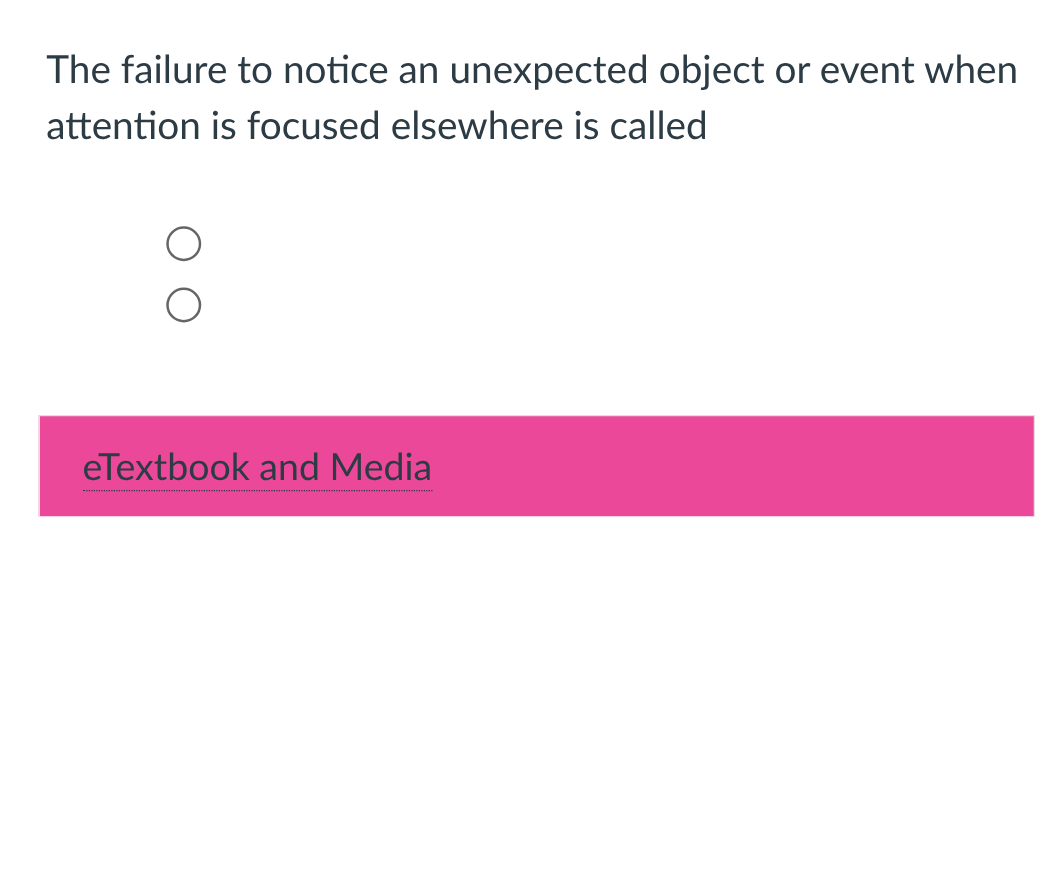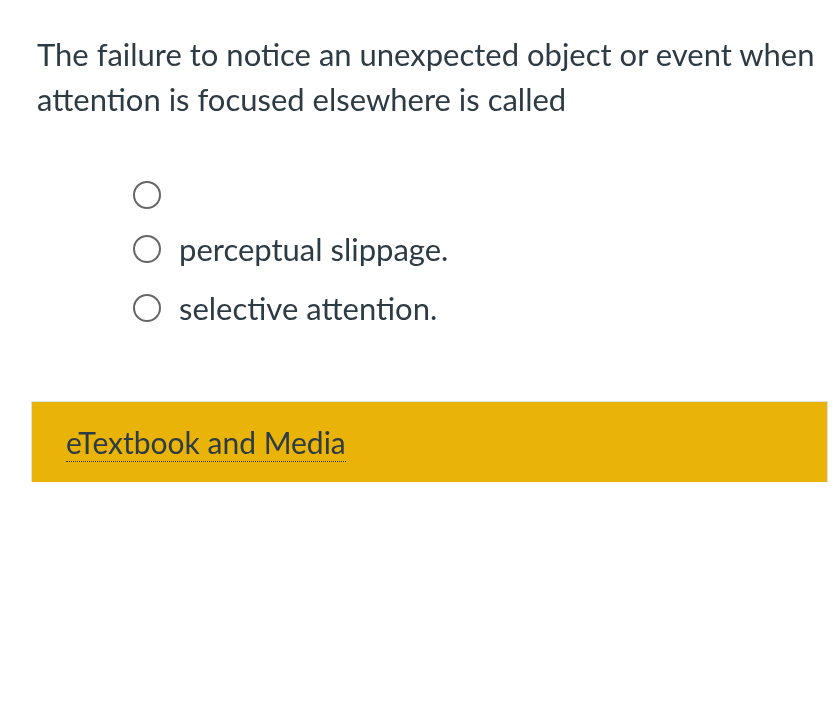--- a/index.html
+++ b/index.html
@@ -40,21 +40,21 @@
       margin-right: 14px;
       flex-shrink: 0;
       background: #fff;
     }
     .option-label {
       font-size: 31px;
       color: #2d3b45;
       font-weight: 400;
     }
     .etextbook-bar {
-      background: #eab308;
+      background: #ec4899;
       border: 1px solid #e0e0e0;
       border-bottom: none;
       padding: 22px 30px;
       font-size: 30px;
       color: #2d3b45;
       margin-left: -2px;
       margin-right: -8px;
     }
     .etextbook-bar .underline-text {
       border-bottom: 1px dotted #2d3b45;
@@ -65,23 +65,18 @@
 <body>
 
 <div class="question-text">The failure to notice an unexpected object or event when attention is focused elsewhere is called</div>
 
 <div class="options-container">
   <div class="option-row">
     <span class="radio-circle"></span>
   </div>
   <div class="option-row">
     <span class="radio-circle"></span>
-    <span class="option-label">perceptual slippage.</span>
-  </div>
-  <div class="option-row">
-    <span class="radio-circle"></span>
-    <span class="option-label">selective attention.</span>
   </div>
 </div>
 
 <div class="etextbook-bar">
   <span class="underline-text">eTextbook and Media</span>
 </div>
 
 </body></html>

